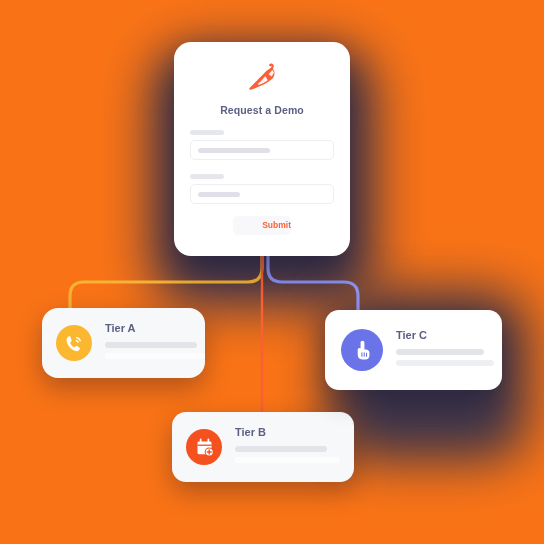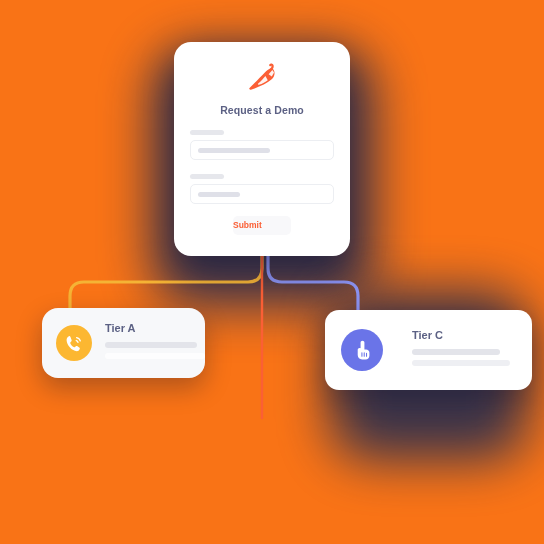--- a/index.html
+++ b/index.html
@@ -88,21 +88,21 @@
     background: #dfe0e8;
   }
   #ph-1 { width: 72px; }
   #ph-2 { width: 42px; }
   #submit-button {
     display: block;
     margin: 12px auto 0 auto;
     width: 58px;
     height: 19px;
     line-height: 19px;
-    text-align: left;
+    text-align: right;
     border: none;
     border-radius: 5px;
     background: #f8f8fa;
     color: #fb5f35;
     font-family: "Liberation Sans", sans-serif;
     font-size: 8.5px;
     font-weight: bold;
     cursor: pointer;
     padding: 0;
   }
@@ -114,22 +114,22 @@
     border-radius: 14px;
     box-shadow: 0 10px 26px rgba(10,12,40,0.30);
     display: flex;
     align-items: center;
     box-sizing: border-box;
   }
   #tier-a-card { left: 42px;  top: 308px; width: 163px; height: 70px; padding: 0 14px;
                  background:#f7f8fa;border-radius:16px; }
   #tier-b-card { left: 172px; top: 412px; width: 182px; height: 70px; padding: 0 14px;
                  background:#f7f8fa; }
-  #tier-c-card { left: 325px; top: 310px; width: 207px; height: 80px; padding: 0 16px;
-                 background:#ffffff;gap:16px; }
+  #tier-c-card { left: 325px; top: 310px; width: 177px; height: 80px; padding: 0 16px;
+                 background:#ffffff; }
 
   .tier-icon {
     flex: 0 0 auto;
     border-radius: 50%;
     display: flex;
     align-items: center;
     justify-content: center;
   }
   #tier-a-icon { width: 36px; height: 36px; background: #fcb731; }
   #tier-b-icon { width: 36px; height: 36px; background: #f4511e; }
@@ -224,20 +224,39 @@
         <path d="M14.0 8.6 C15.0 8.9 15.8 9.6 16.0 10.6" fill="none" stroke="#ffffff" stroke-width="1.5" stroke-linecap="round"></path>
       </svg>
     </div>
     <div class="tier-body">
       <div class="tier-title">Tier A</div>
       <div class="tier-line dark" id="tier-a-l1"></div>
       <div class="tier-line light" id="tier-a-l2"></div>
     </div>
   </div>
 
+  <div class="tier-card" id="tier-b-card">
+    <div class="tier-icon" id="tier-b-icon">
+      <svg width="21" height="21" viewBox="0 0 24 24" xmlns="http://www.w3.org/2000/svg">
+        <path d="M4 6.6 C4 5.7 4.7 5.0 5.6 5.0 L18.4 5.0 C19.3 5.0 20 5.7 20 6.6
+                 L20 18.0 C20 18.9 19.3 19.6 18.4 19.6 L5.6 19.6 C4.7 19.6 4 18.9 4 18.0 Z" fill="#ffffff"></path>
+        <rect x="4" y="5.0" width="16" height="4.4" fill="#f4511e" opacity="0"></rect>
+        <path d="M4 9.4 L20 9.4" stroke="#f4511e" stroke-width="1.5"></path>
+        <path d="M7.6 2.8 L7.6 6.4 M16.4 2.8 L16.4 6.4" stroke="#ffffff" stroke-width="2" stroke-linecap="round"></path>
+        <circle cx="17.4" cy="17.2" r="5.2" fill="#f4511e"></circle>
+        <circle cx="17.4" cy="17.2" r="4.0" fill="#ffffff"></circle>
+        <path d="M17.4 14.9 L17.4 19.5 M15.1 17.2 L19.7 17.2" stroke="#f4511e" stroke-width="1.6" stroke-linecap="round"></path>
+      </svg>
+    </div>
+    <div class="tier-body">
+      <div class="tier-title">Tier B</div>
+      <div class="tier-line dark" id="tier-b-l1"></div>
+      <div class="tier-line light" id="tier-b-l2"></div>
+    </div>
+  </div>
 
   <div class="tier-card" id="tier-c-card">
     <div class="tier-icon" id="tier-c-icon">
       <svg width="23" height="23" viewBox="0 0 24 24" xmlns="http://www.w3.org/2000/svg">
         <path d="M10.0 3.6 C10.0 2.5 10.9 1.7 12.0 1.7 C13.1 1.7 14.0 2.5 14.0 3.6
                  L14.0 11.0 L15.8 11.0 C17.6 11.0 19.2 12.4 19.2 14.2
                  L19.2 17.4 C19.2 19.6 17.4 21.4 15.2 21.4 L11.6 21.4
                  C9.0 21.4 7.0 19.4 7.0 16.8 L7.0 11.2
                  C7.0 10.1 7.9 9.3 9.0 9.3 C9.4 9.3 9.7 9.4 10.0 9.6 Z" fill="#ffffff"></path>
         <path d="M11.4 14.4 L11.4 18.0 M13.8 14.4 L13.8 18.0 M16.2 14.8 L16.2 18.0" stroke="#6a74e8" stroke-width="1.1" stroke-linecap="round"></path>

